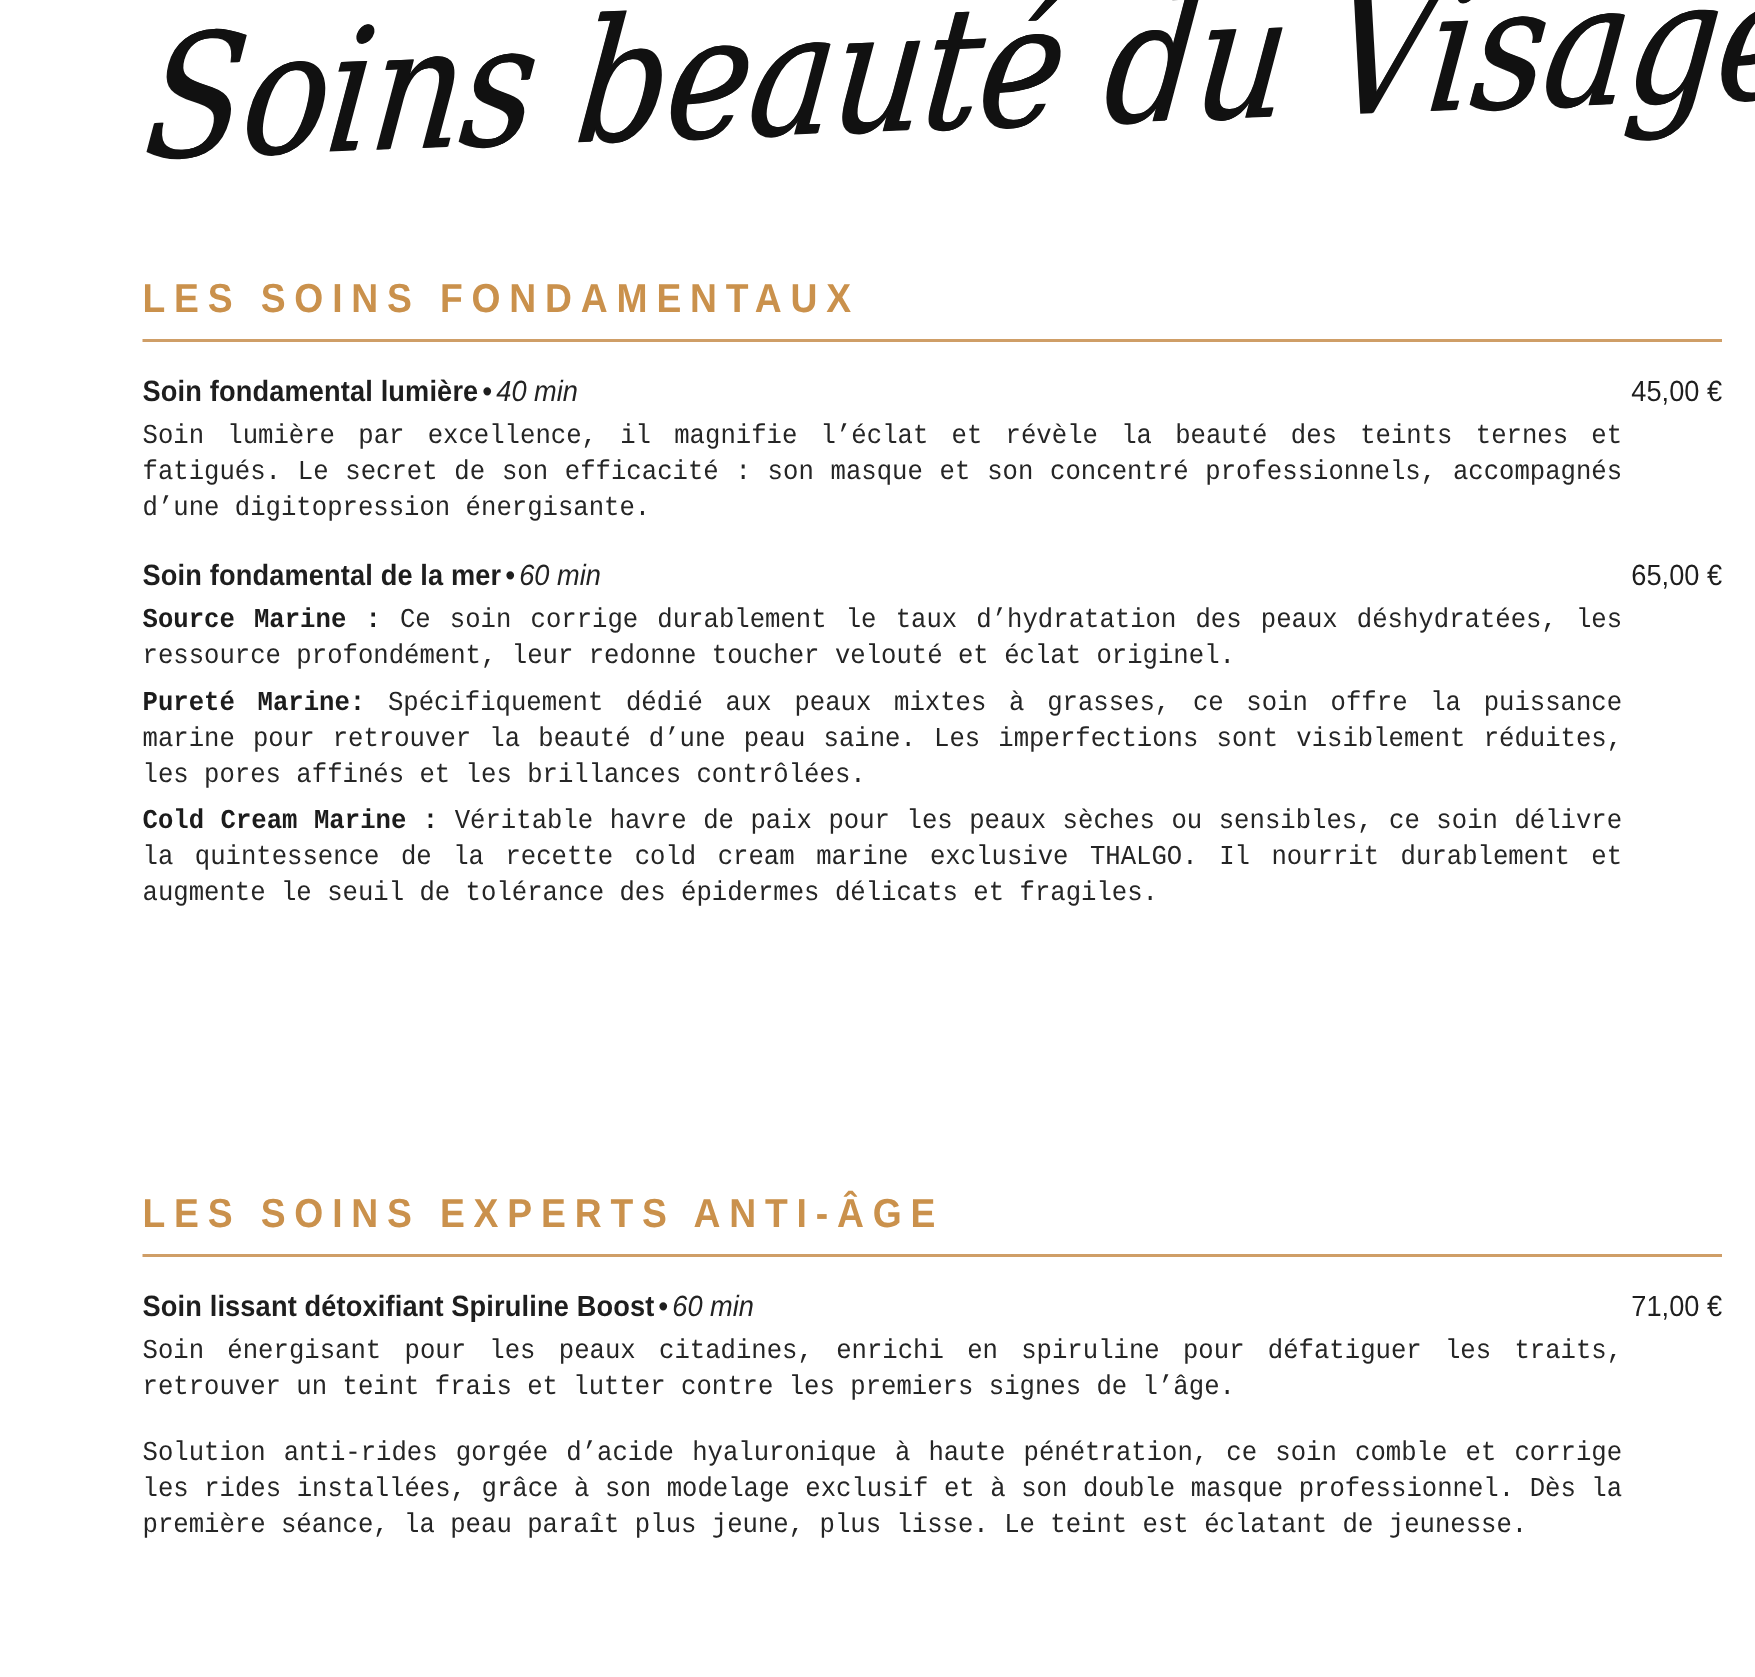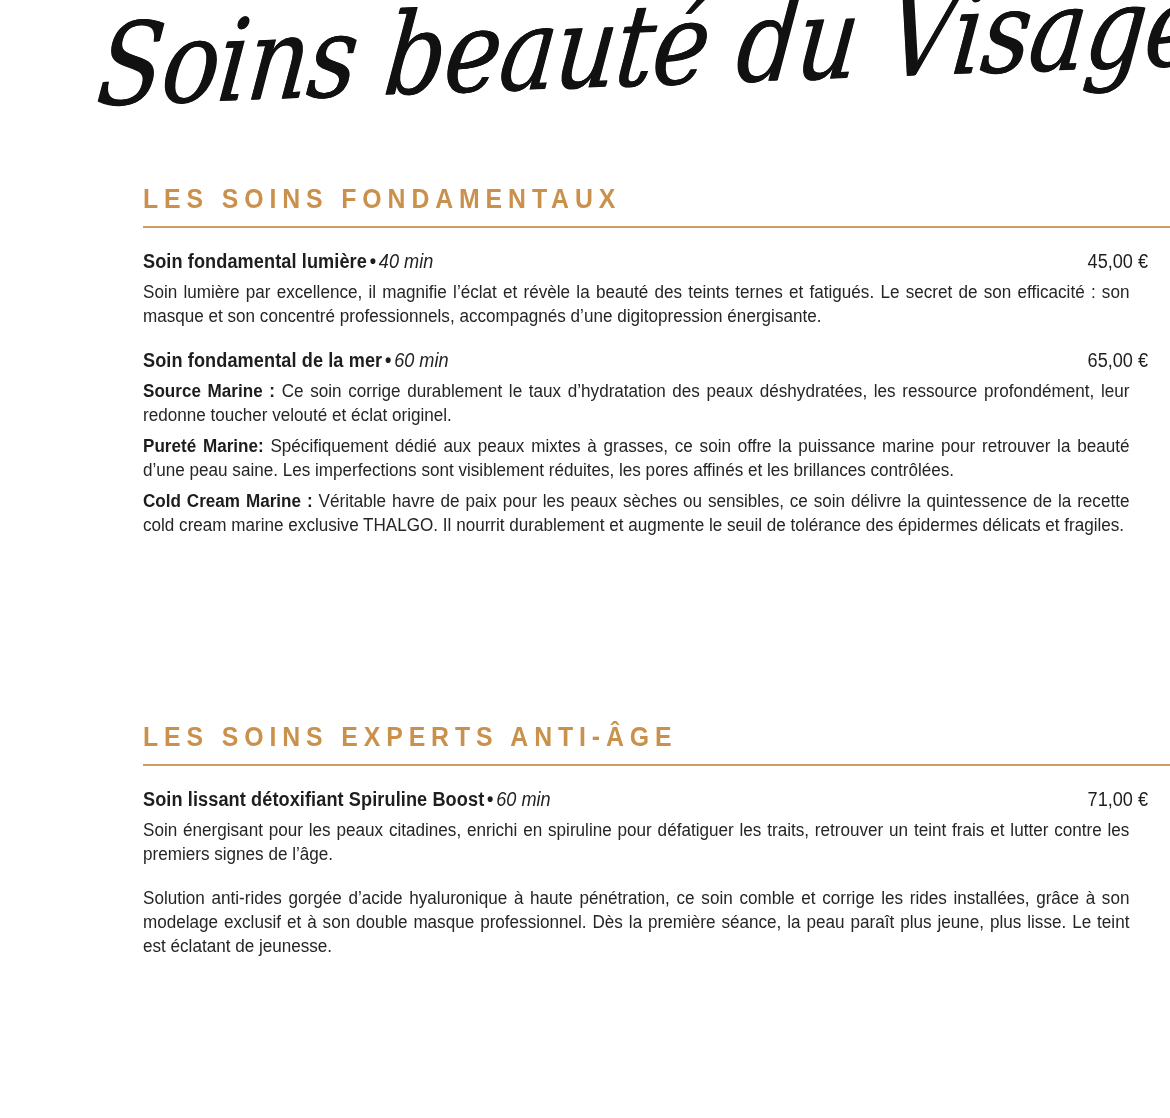--- a/index.html
+++ b/index.html
@@ -40,21 +40,21 @@
     line-height: 1;
     letter-spacing: -1px;
     color: #111111;
     white-space: nowrap;
     transform: rotate(-2.1deg) skewX(-8deg) scaleY(1.18) scaleX(0.99);
     transform-origin: left center;
     text-shadow: 0.6px 0 0 #111, -0.35px 0.35px 0 #1c1c1c;
   }
 
   
-  .section { position: relative; margin-left: 48px; }
+  .section { position: relative; }
   .section-head {
     font-family: "Liberation Sans", "DejaVu Sans", sans-serif;
     font-weight: 700;
     font-size: 27px;
     letter-spacing: 6.4px;
     color: #ca914c;
     text-transform: uppercase;
     line-height: 1.05;
     transform: scaleX(0.92);
     transform-origin: left center;
@@ -106,21 +106,21 @@
     font-size: 19.5px;
     font-weight: 400;
     color: #1e1e1e;
     white-space: nowrap;
     text-align: right;
     flex: 0 0 auto;
     transform: scaleX(0.93);
     transform-origin: right center;
   }
 
-  .item-body { margin-top: 6px; }
+  .item-body { margin-top: 6px; font-family: Liberation Mono, monospace; }
 
   .para {
     font-size: 18.3px;
     line-height: 1.31;
     color: #252525;
     text-align: justify;
     width: 1055px;
     transform: scaleX(0.935);
     transform-origin: left top;
     margin: 0 0 7px 0;

